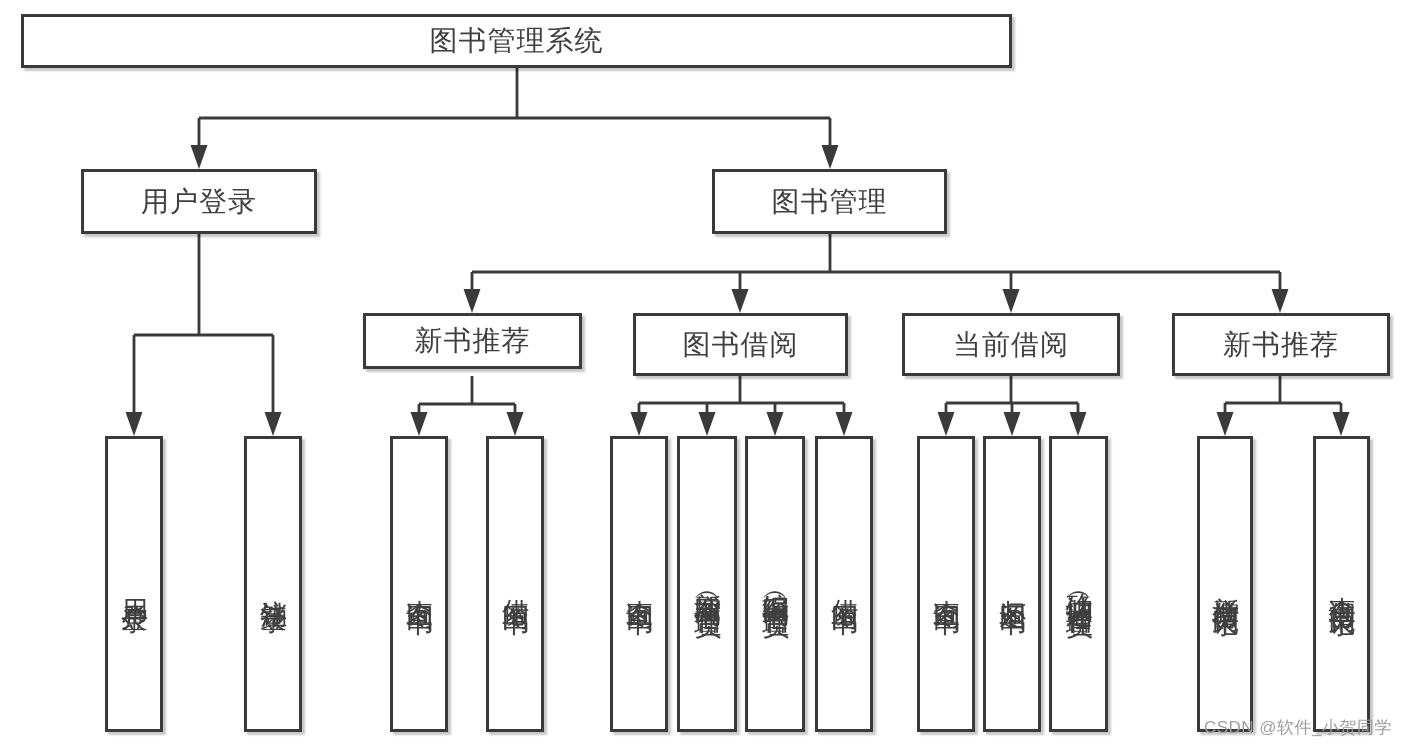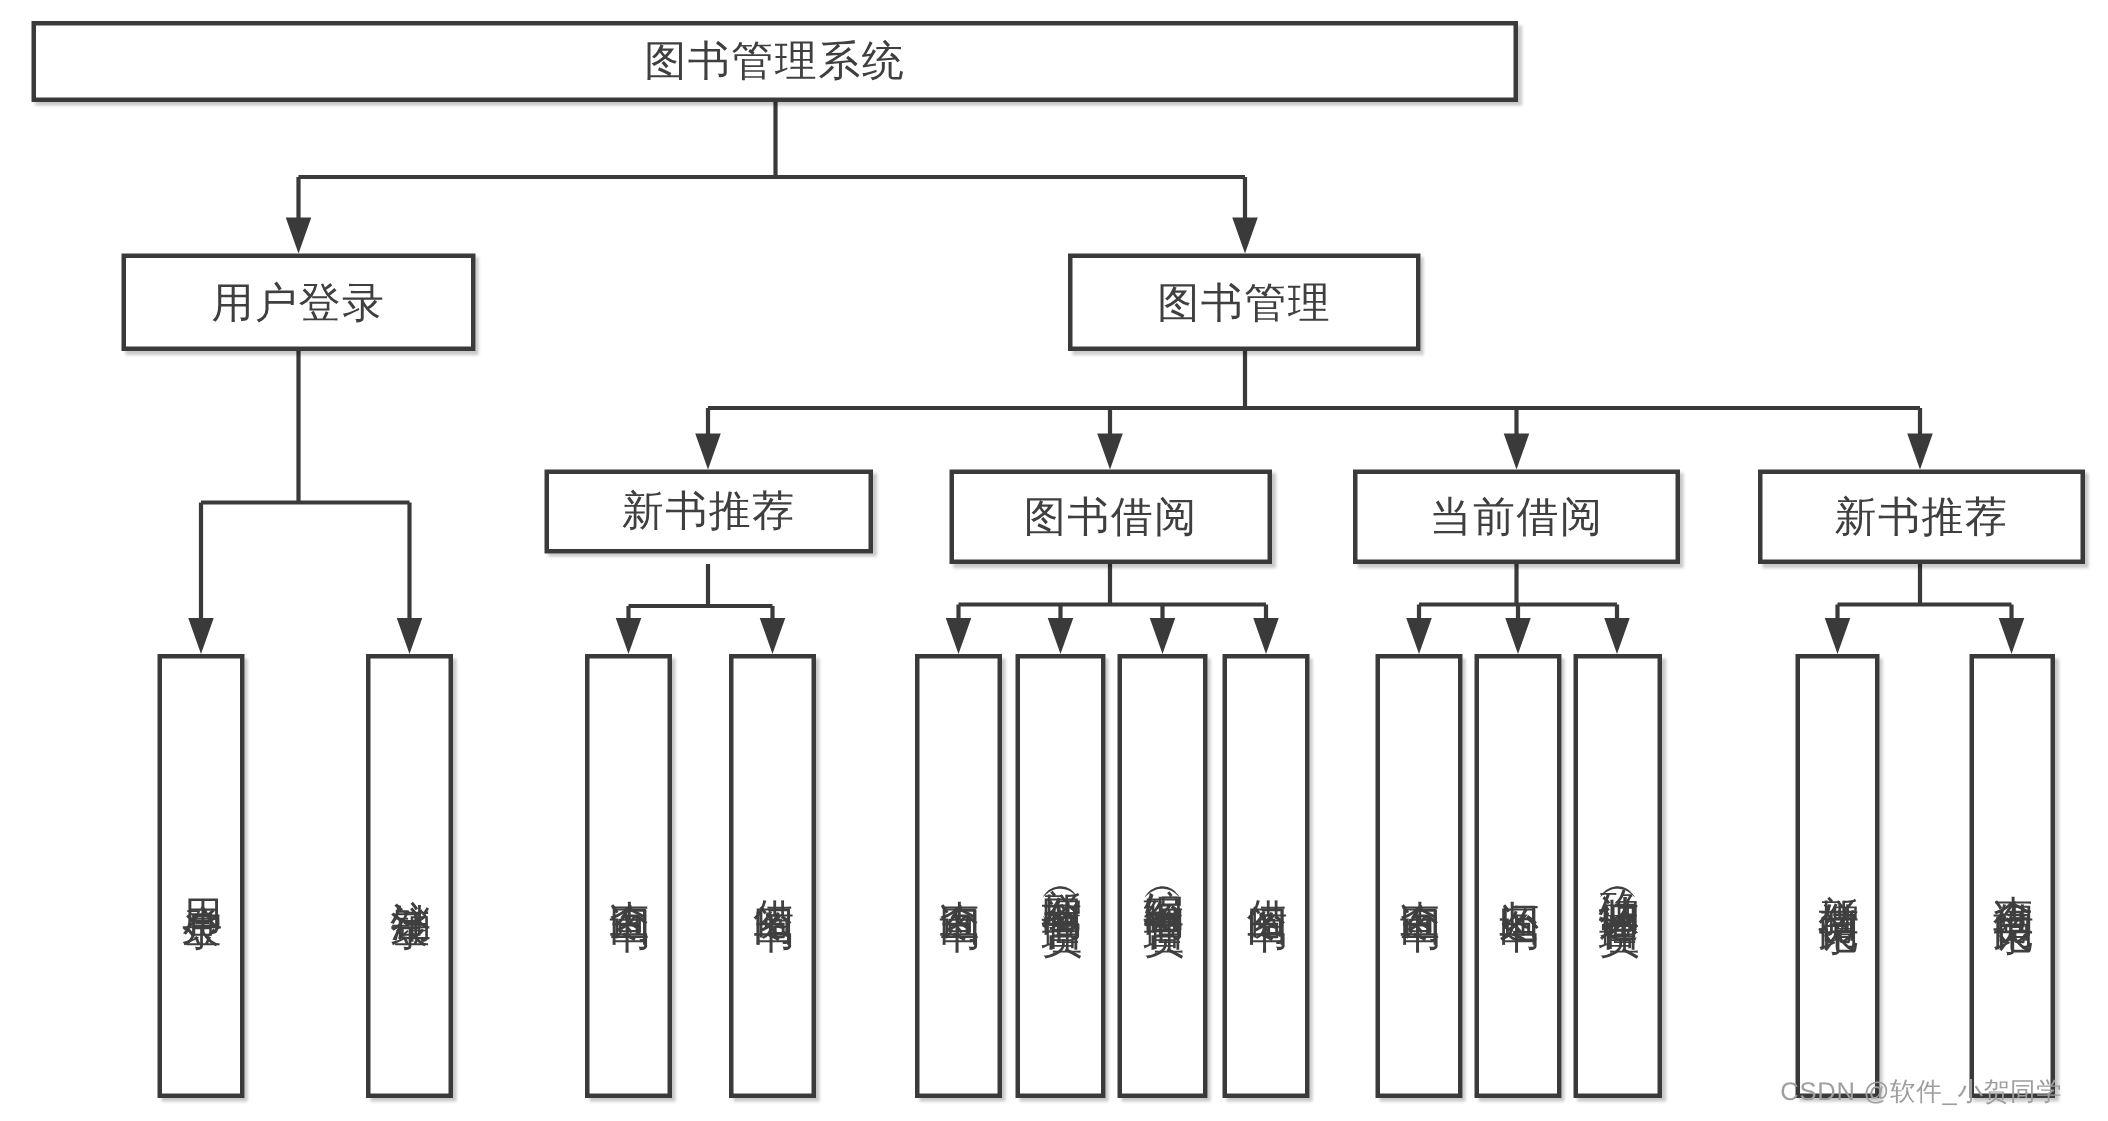--- a/index.html
+++ b/index.html
@@ -33,21 +33,21 @@
   .node.vertical .vtext {
     display: block;
     writing-mode: vertical-rl;
     text-orientation: mixed;
     letter-spacing: 3px;
     font-size: 27px;
     line-height: 1.1;
   }
   .watermark {
     position: absolute;
-    right: 30px; bottom: 8px;
+    right: 13px; bottom: 8px;
     font-size: 17px;
     color: #9e9e9e;
     letter-spacing: 0.5px;
     white-space: nowrap;
     z-index: 5;
   }
 </style>
 </head>
 <body>
 

